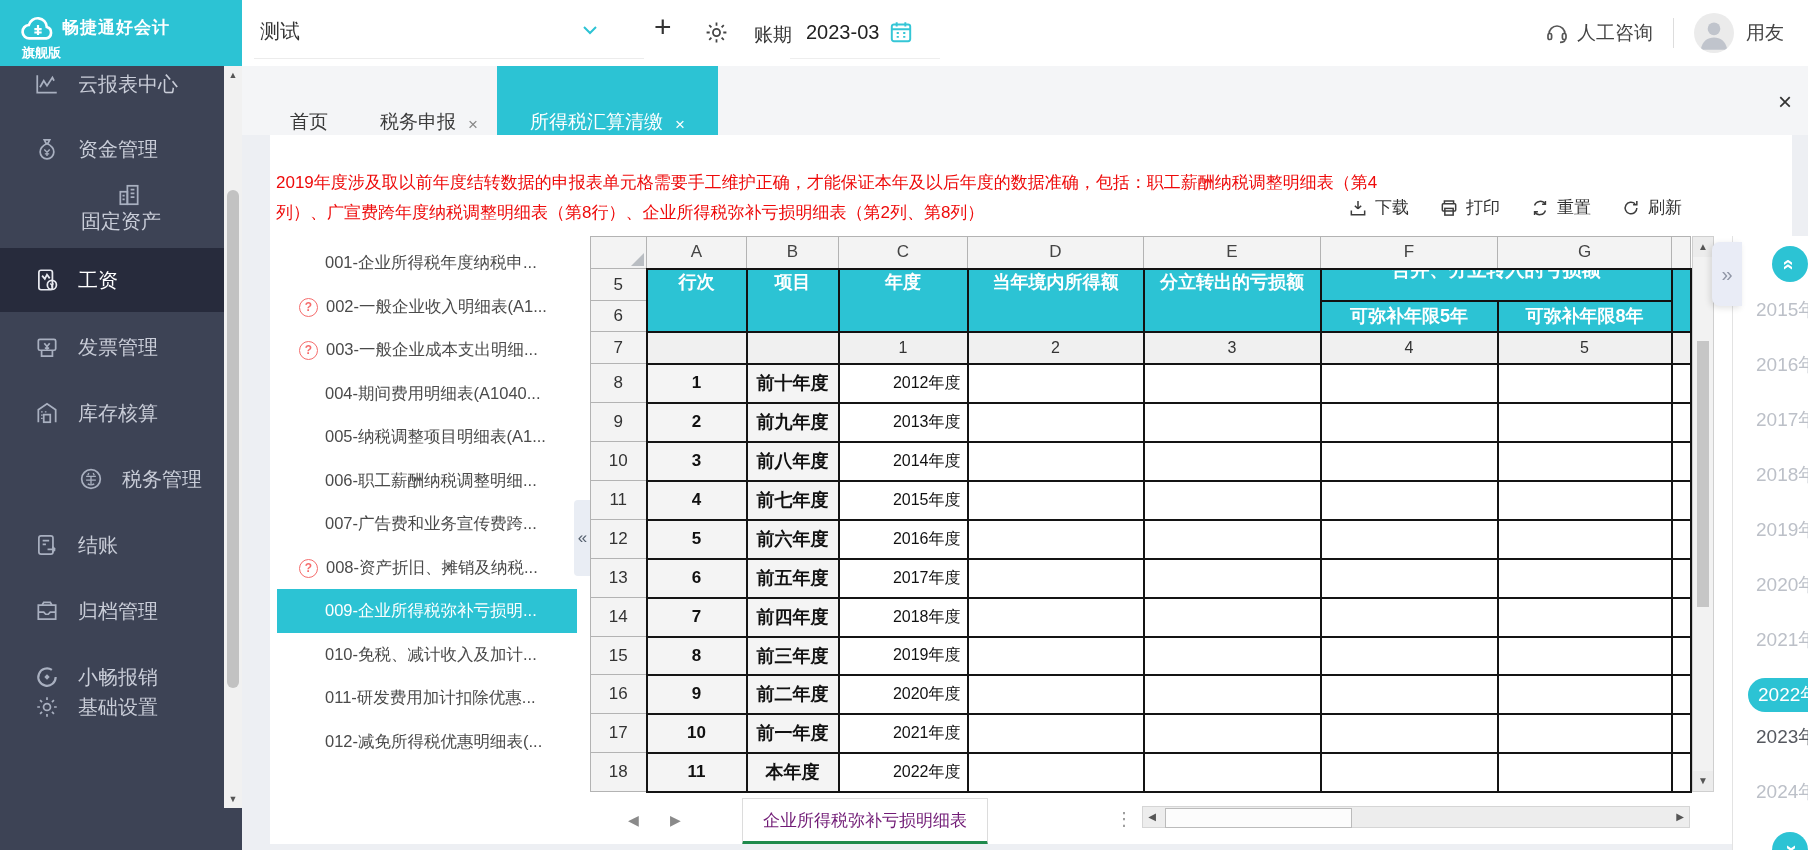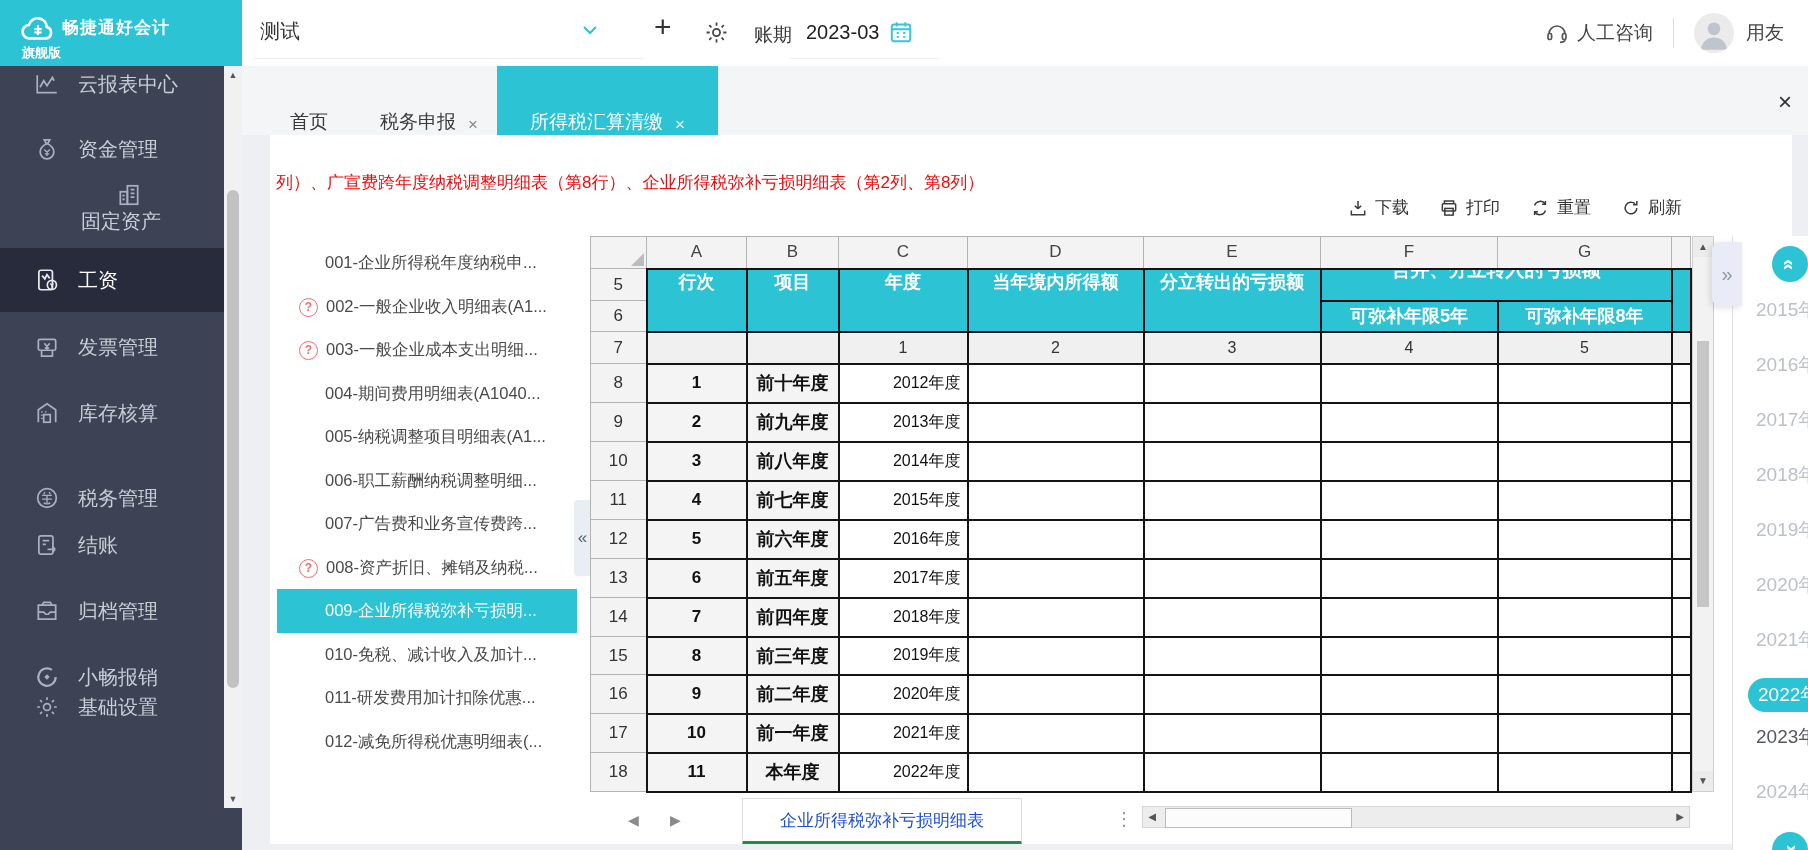--- a/index.html
+++ b/index.html
@@ -88,21 +88,21 @@
   .sliv-white{background:#fff;border:2px solid #141414;}
 
   .v-scroll{left:1692px;top:236px;width:22px;height:556px;background:#f2f2f2;border:1px solid #cfcfcf;box-sizing:border-box;}
   .v-scroll .vs-up,.v-scroll .vs-down{position:absolute;left:0;width:20px;height:20px;background:#ececec;color:#555;font-size:10px;line-height:20px;text-align:center;}
   .v-scroll .vs-up{top:0;} .v-scroll .vs-down{bottom:0;}
   .v-scroll .vs-thumb{position:absolute;left:4px;top:104px;width:12px;height:266px;background:#c6c6c6;}
 
   
   .sheetbar{left:590px;top:798px;width:1102px;height:46px;background:#fff;}
   .sb-arrow{position:absolute;top:14px;color:#8a8a8a;font-size:14px;cursor:pointer;}
-  .sheettab{position:absolute;left:152px;top:0;height:42px;padding:0 37px;display:flex;align-items:center;background:#fff;border:1px solid #dcdcdc;border-bottom:4px solid #1f8a4c;color:#1d4ed8;font-size:17px;cursor:pointer;white-space:nowrap;}
+  .sheettab{position:absolute;left:152px;top:0;height:42px;padding:0 20px;display:flex;align-items:center;background:#fff;border:1px solid #dcdcdc;border-bottom:4px solid #1f8a4c;color:#701a75;font-size:17px;cursor:pointer;white-space:nowrap;}
   .sb-dots{position:absolute;left:525px;top:10px;color:#999;font-size:18px;cursor:pointer;}
   .h-scroll{position:absolute;left:552px;top:8px;width:548px;height:22px;background:#ededed;border:1px solid #d5d5d5;box-sizing:border-box;}
   .h-scroll .hs-left,.h-scroll .hs-right{position:absolute;top:0;width:18px;height:20px;color:#555;font-size:10px;line-height:20px;text-align:center;}
   .h-scroll .hs-left{left:0;} .h-scroll .hs-right{right:0;}
   .h-scroll .hs-thumb{position:absolute;left:22px;top:1px;width:185px;height:18px;background:#fcfcfc;border:1px solid #bbb;}
   .bottom-strip{left:242px;top:844px;width:1566px;height:6px;background:#edeff3;}
 
   
   .year-panel{left:1732px;top:236px;width:76px;height:614px;background:#fff;border-left:1px solid #e3e3e3;}
   .expand-tab{left:1712px;top:242px;width:30px;height:64px;background:#e9ecf6;border-radius:8px 0 0 8px;box-shadow:-2px 2px 6px rgba(0,0,0,.12);display:flex;align-items:center;justify-content:center;color:#9096a6;font-size:20px;cursor:pointer;}
@@ -229,21 +229,21 @@
     <div class="side-item" style="top:315px;">
       <span class="s-icon">
           <svg width="26" height="26" viewBox="0 0 24 24" fill="none" stroke="currentColor" stroke-width="1.6">
             <path d="M4 20.5V9l8-5.5L20 9v11.5"></path>
             <rect x="9" y="13.5" width="6" height="7"></rect>
             <path d="M6.5 11h1.5M10 11h1.5M6.5 14h1.5M6.5 17h1.5" stroke-width="1.3"></path>
           </svg>
         </span>
       <span class="s-label">库存核算</span>
     </div>
-    <div class="side-item" style="top:400px;">
+    <div class="side-item" style="top:381px;margin-left:44px;">
       <span class="s-icon">
           <svg width="26" height="26" viewBox="0 0 24 24" fill="none" stroke="currentColor" stroke-width="1.6">
             <circle cx="12" cy="12" r="8.6"></circle>
             <path d="M7.5 9.5h9M7.5 13h9M10 6.5l-1 2M14 6.5l1 2M12 9.5v7M9 16.5c1.5 1.2 4.5 1.2 6 0" stroke-width="1.2"></path>
           </svg>
         </span>
       <span class="s-label">税务管理</span>
     </div>
     <div class="side-item" style="top:447px;">
       <span class="s-icon">
@@ -306,20 +306,21 @@
     <div class="tab active" style="left:255px;width:221px;">
       <span>所得税汇算清缴</span>
       <span class="tab-x">×</span>
     </div>
     <span class="page-close">×</span>
   </div>
 
   <div class="abs panel"></div>
 
   <div class="abs notice">
+    <div>2019年度涉及取以前年度结转数据的申报表单元格需要手工维护正确，才能保证本年及以后年度的数据准确，包括：职工薪酬纳税调整明细表（第4</div>
     <div>列）、广宣费跨年度纳税调整明细表（第8行）、企业所得税弥补亏损明细表（第2列、第8列）</div>
   </div>
 
   <div class="abs toolbar">
     <span class="tool-btn">
       <span>
           <svg width="20" height="20" viewBox="0 0 24 24" fill="none" stroke="currentColor" stroke-width="1.8">
             <path d="M12 3.5v9.5m0 0l-3.8-3.8M12 13l3.8-3.8"></path>
             <path d="M4 15v5h16v-5"></path>
           </svg>

